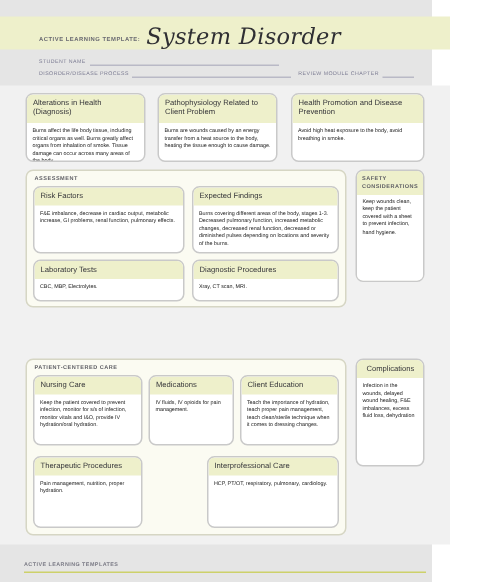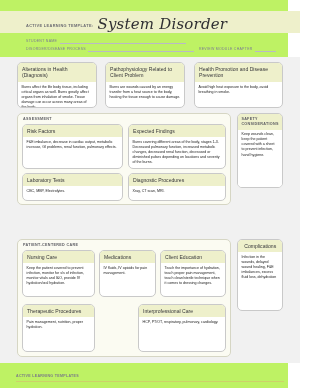--- a/index.html
+++ b/index.html
@@ -2,21 +2,21 @@
 <html><head>
 <meta charset="utf-8">
 <style>
   * { box-sizing: border-box; margin: 0; padding: 0; }
   html, body {
     width: 300px; height: 388px;
     background: #ffffff;
     font-family: "Liberation Sans", sans-serif;
     overflow: hidden;
   }
-  .page { position: relative; width: 288px; height: 388px; background:#bef264;padding-left:28px; }
+  .page { position: relative; width: 288px; height: 388px; background:#e5e5e5;padding-left:28px; }
 
   
   .header-band {
     position: absolute; left: 0; top: 11px; width: 300px; height: 22px;
     background: #eef0cb;
   }
   .header-inner {
     position: absolute; left: 0; top: 11px; width: 300px; height: 22px;
     display: flex; align-items: flex-end; gap: 4px; padding-left: 26px;
   }

